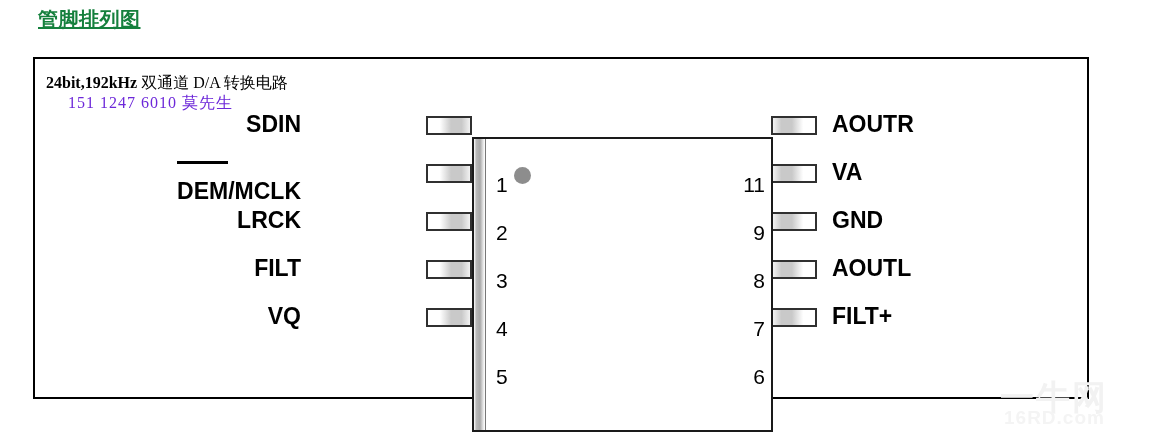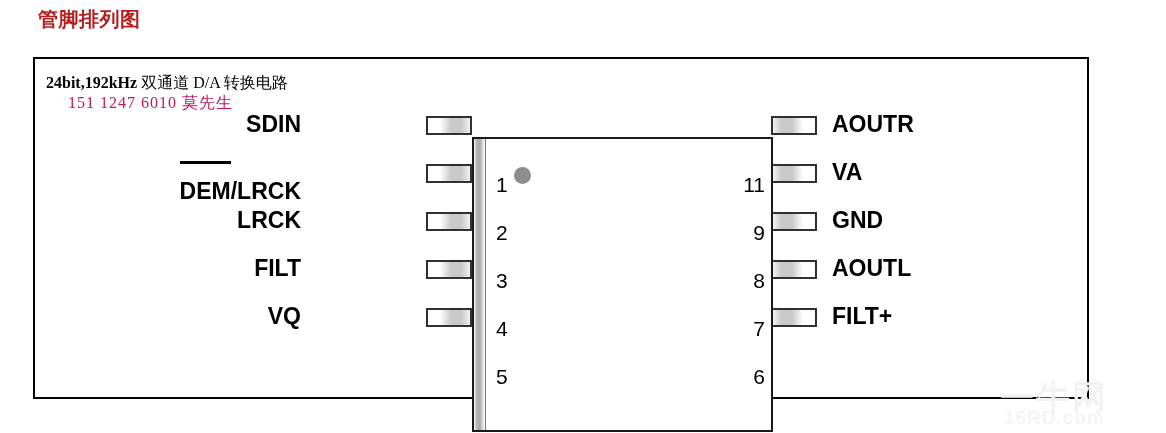--- a/index.html
+++ b/index.html
@@ -16,23 +16,24 @@
   }
 
   
   #page-title {
     position: absolute;
     left: 38px;
     top: 6px;
     font-family: "DejaVu Sans", sans-serif;
     font-size: 20px;
     font-weight: bold;
-    color: #b91c1c;
+    color: #15803d;
     letter-spacing: 0.5px;
     white-space: nowrap;
+    text-decoration: underline;
   }
 
   
   #diagram-panel {
     position: absolute;
     left: 33px;
     top: 57px;
     width: 1056px;
     height: 342px;
     border: 2px solid #000000;
@@ -52,21 +53,21 @@
     font-family: "Liberation Serif", serif;
     font-size: 16px;
     color: #000000;
   }
   .anno-line1 .bold {
     font-weight: bold;
   }
   .anno-line2 {
     font-family: "Liberation Serif", serif;
     font-size: 16px;
-    color: #be185d;
+    color: #6d28d9;
     padding-left: 22px;
     letter-spacing: 1px;
   }
 
   
   #chip-body {
     position: absolute;
     left: 437px;
     top: 78px;
     width: 301px;
@@ -207,21 +208,21 @@
   </div>
 
   <div class="lead left-lead" style="top:57px"></div>
   <div class="lead left-lead" style="top:105px"></div>
   <div class="lead left-lead" style="top:153px"></div>
   <div class="lead left-lead" style="top:201px"></div>
   <div class="lead left-lead" style="top:249px"></div>
 
   <div class="signal-label left-sig" style="top:54px">SDIN</div>
 
-  <div class="signal-label left-sig" style="top:102px"><span class="overbar">DEM</span><span>/LRCK</span></div>
+  <div class="signal-label left-sig" style="top:102px"><span class="overbar">DEM</span><span>/MCLK</span></div>
 
   <div class="signal-label left-sig" style="top:150px">LRCK</div>
   <div class="signal-label left-sig" style="top:198px">FILT</div>
   <div class="signal-label left-sig" style="top:246px">VQ</div>
 
   <div class="lead right-lead" style="top:57px"></div>
   <div class="lead right-lead" style="top:105px"></div>
   <div class="lead right-lead" style="top:153px"></div>
   <div class="lead right-lead" style="top:201px"></div>
   <div class="lead right-lead" style="top:249px"></div>

